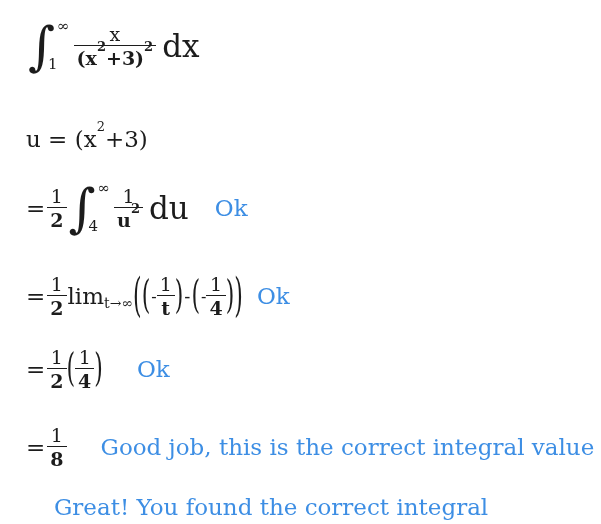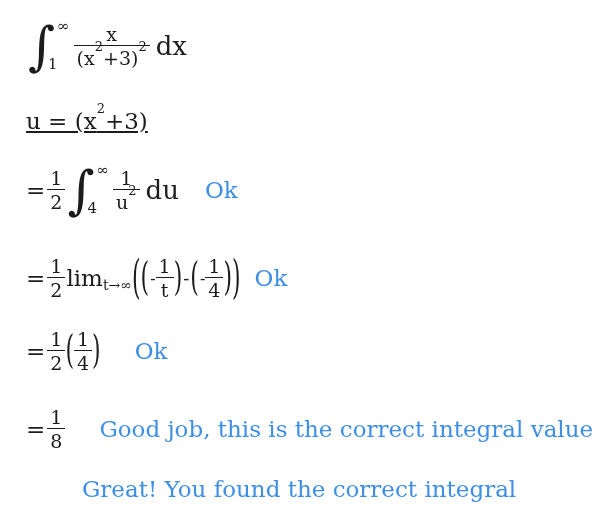--- a/index.html
+++ b/index.html
@@ -13,21 +13,21 @@
   .page { padding:10px 0 0 26px; }
   .line { display:flex; align-items:center; white-space:nowrap; }
   .math { font-size:23px; }
   .eq { font-size:23px; margin-right:2px; }
   .blue { color:var(--accent); font-size:23px; }
 
   
   .frac { display:inline-flex; flex-direction:column; align-items:center;
           font-size:19px; line-height:1.18; text-align:center; }
   .frac .num { padding:0 3px; }
-  .frac .den { border-top:1.5px solid var(--ink); width:100%; padding:1px 3px 0; }
+  .frac .den { border-top:1.5px solid var(--ink); width:100%; padding:1px 3px 0;font-weight:bold; }
 
   
   .integral { display:inline-flex; align-items:stretch; height:60px; margin:0 4px 0 2px; }
   .int-glyph { font-size:52px; line-height:60px; }
   .int-limits { display:flex; flex-direction:column; justify-content:space-between;
                 font-size:15px; padding:1px 0 3px; }
   .int-upper { margin-left:2px; }
   .int-lower { margin-left:-7px; }
 
   
@@ -39,31 +39,31 @@
 
   
   .paren { display:inline-block; font-size:22px; line-height:1;
            transform:scaleY(1.75); transform-origin:center; }
   .paren.outer { transform:scaleY(2.15); }
   .neg { font-size:16px; margin:0 0 0 1px; }
   .minus-mid { font-size:18px; margin:0 1px; }
 
   
   .line1 { margin-top:4px; height:64px; }
-  .line2 { margin-top:26px; height:34px;text-decoration:underline; }
+  .line2 { margin-top:44px; height:34px; }
   .line3 { margin-top:20px; height:64px; }
   .line4 { margin-top:28px; height:56px; }
   .line5 { margin-top:18px; height:54px; }
   .line6 { margin-top:26px; height:50px; }
-  .line7 { margin-top:18px; height:34px; margin-left:56px; }
+  .line7 { margin-top:18px; height:34px; margin-left:28px; }
 
   .gap-sm { margin-left:14px; }
   .gap-md { margin-left:26px; }
   .gap-lg { margin-left:34px; }
-  .diff { margin-left:6px; font-size:26px; }
+  .diff { margin-left:6px; font-size:31px; }
 </style>
 </head>
 <body style="background: rgb(255, 255, 255);">
 
 <div class="page">
 
   <div class="line line1">
     <span class="integral">
       <span class="int-glyph">∫</span>
       <span class="int-limits">

